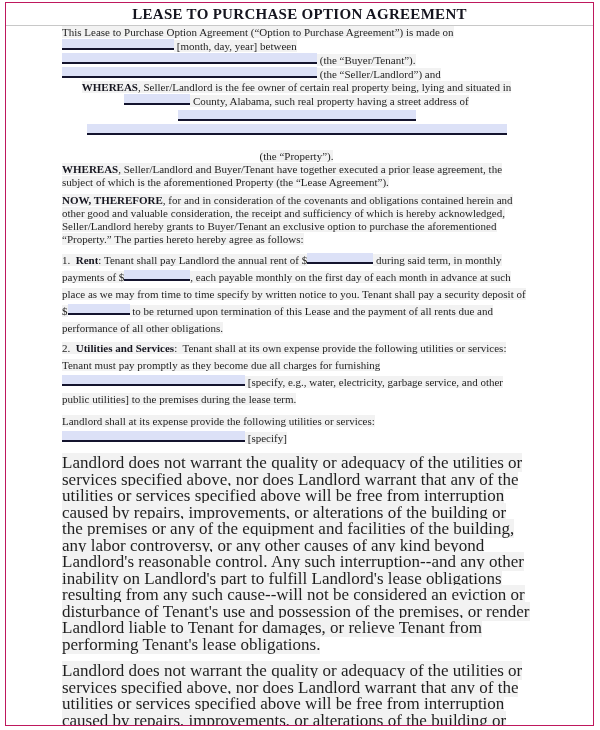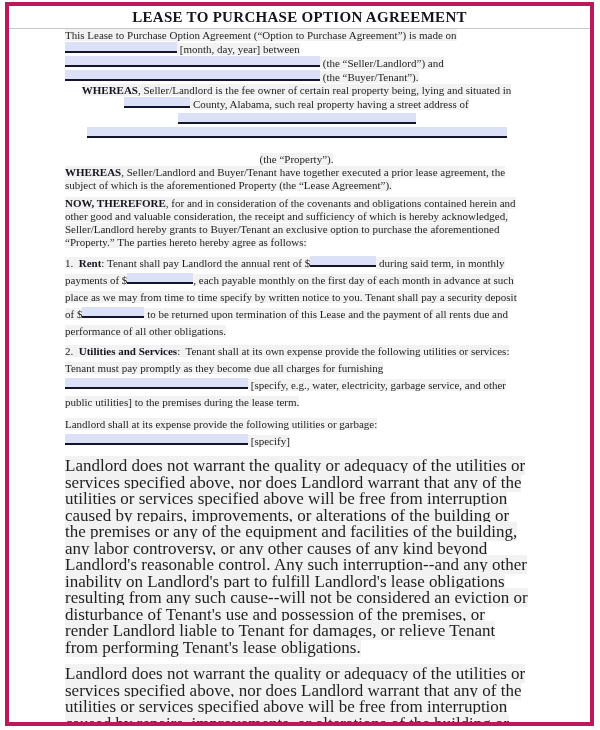--- a/index.html
+++ b/index.html
@@ -3,21 +3,21 @@
 <meta charset="utf-8">
 <style>
   html,body{margin:0;padding:0;}
   body{
     width:600px;height:730px;position:relative;background:#ffffff;
     font-family:"Liberation Serif","DejaVu Serif",serif;color:#1f1f1f;
     overflow:hidden;
   }
   .page{
     position:absolute;top:2px;left:5px;right:6px;bottom:4px;
-    border:4px solid #be185d;background:#ffffff;overflow:hidden;
+    border:1px solid #be185d;background:#ffffff;overflow:hidden;
   }
   .doc-header{
     padding-top:4px;padding-bottom:3px;border-bottom:1px solid #c8c8c8;
   }
   .doc-title{
     text-align:center;font-weight:bold;font-size:15px;line-height:15px;
     letter-spacing:0.3px;color:#15151f;
   }
   .content{padding:0 62px 0 56px;}
   p{margin:0;}
@@ -48,40 +48,40 @@
 
   <div class="doc-header">
     <div class="doc-title">LEASE TO PURCHASE OPTION AGREEMENT</div>
   </div>
 
   <div class="content">
 
     <p class="sec mt-intro">
         <span class="ln"><span class="hl">This Lease to Purchase Option Agreement (“Option to Purchase Agreement”) is made on</span></span>
         <span class="ln"><span class="blank" style="width:112px"></span><span class="hl"> [month, day, year] between</span></span>
+        <span class="ln"><span class="blank" style="width:255px"></span><span class="hl"> (the “Buyer/Tenant”).</span></span>
         <span class="ln"><span class="blank" style="width:255px"></span><span class="hl"> (the “Seller/Landlord”) and</span></span>
-        <span class="ln"><span class="blank" style="width:255px"></span><span class="hl"> (the “Buyer/Tenant”).</span></span>
       </p>
 
     <p class="sec mt-w1">
         <span class="ln"><span class="hl"><b>WHEREAS</b><span>, Seller/Landlord is the fee owner of certain real property being, lying and situated in</span></span></span>
         <span class="ln"><span class="blank" style="width:66px"></span><span class="hl"> County, Alabama, such real property having a street address of</span></span>
         <span class="ln" style="line-height:10px;padding-top:2px;"><span class="blank" style="width:238px"></span></span>
         <span class="ln" style="line-height:10px;padding-top:2px;"><span class="blank" style="width:420px"></span></span>
         <span class="ln" style="padding-top:14px;"><span class="hl">(the “Property”).</span></span>
       </p>
 
     <p class="sec mt-w2"><span class="hl"><b>WHEREAS</b><span>, Seller/Landlord and Buyer/Tenant have together executed a prior lease agreement, the subject of which is the aforementioned Property (the “Lease Agreement”).</span></span></p>
 
     <p class="sec mt-nt"><span class="hl"><b>NOW, THEREFORE</b><span>, for and in consideration of the covenants and obligations contained herein and other good and valuable consideration, the receipt and sufficiency of which is hereby acknowledged, Seller/Landlord hereby grants to Buyer/Tenant an exclusive option to purchase the aforementioned “Property.” The parties hereto hereby agree as follows:</span></span></p>
 
     <p class="item mt-i1"><span class="hl">1.&nbsp;&nbsp;</span><b class="hl">Rent</b><span class="hl">: Tenant shall pay Landlord the annual rent of $</span><span class="blank" style="width:66px"></span><span class="hl"> during said term, in monthly payments of $</span><span class="blank" style="width:66px"></span><span class="hl">, each payable monthly on the first day of each month in advance at such place as we may from time to time specify by written notice to you. Tenant shall pay a security deposit of $</span><span class="blank" style="width:62px"></span><span class="hl"> to be returned upon termination of this Lease and the payment of all rents due and performance of all other obligations.</span></p>
 
     <p class="item mt-i2"><span class="hl">2.&nbsp;&nbsp;</span><b class="hl">Utilities and Services</b><span class="hl">:&nbsp; Tenant shall at its own expense provide the following utilities or services: Tenant must pay promptly as they become due all charges for furnishing</span><br><span class="blank" style="width:183px"></span><span class="hl"> [specify, e.g., water, electricity, garbage service, and other public utilities] to the premises during the lease term.</span></p>
 
-    <p class="item mt-lp"><span class="hl">Landlord shall at its expense provide the following utilities or garbage:</span><br><span class="blank" style="width:183px"></span><span class="hl"> [specify]</span></p>
+    <p class="item mt-lp"><span class="hl">Landlord shall at its expense provide the following utilities or services:</span><br><span class="blank" style="width:183px"></span><span class="hl"> [specify]</span></p>
 
     <p class="warranty mt-wa1"><span class="hl">Landlord does not warrant the quality or adequacy of the utilities or services specified above, nor does Landlord warrant that any of the utilities or services specified above will be free from interruption caused by repairs, improvements, or alterations of the building or the premises or any of the equipment and facilities of the building, any labor controversy, or any other causes of any kind beyond Landlord's reasonable control. Any such interruption--and any other inability on Landlord's part to fulfill Landlord's lease obligations resulting from any such cause--will not be considered an eviction or disturbance of Tenant's use and possession of the premises, or render Landlord liable to Tenant for damages, or relieve Tenant from performing Tenant's lease obligations.</span></p>
 
     <p class="warranty mt-wa2"><span class="hl">Landlord does not warrant the quality or adequacy of the utilities or services specified above, nor does Landlord warrant that any of the utilities or services specified above will be free from interruption caused by repairs, improvements, or alterations of the building or the premises or any of the equipment and facilities of the building, any labor controversy, or any other causes of any kind beyond Landlord's reasonable control. Any such interruption--and any other inability on Landlord's part to fulfill Landlord's lease obligations resulting from any such cause--will not be considered an eviction or disturbance of Tenant's use and possession of the premises, or render Landlord liable to Tenant for damages, or relieve Tenant from performing Tenant's lease obligations.</span></p>
 
   </div>
 </div>
 
 </body></html>

